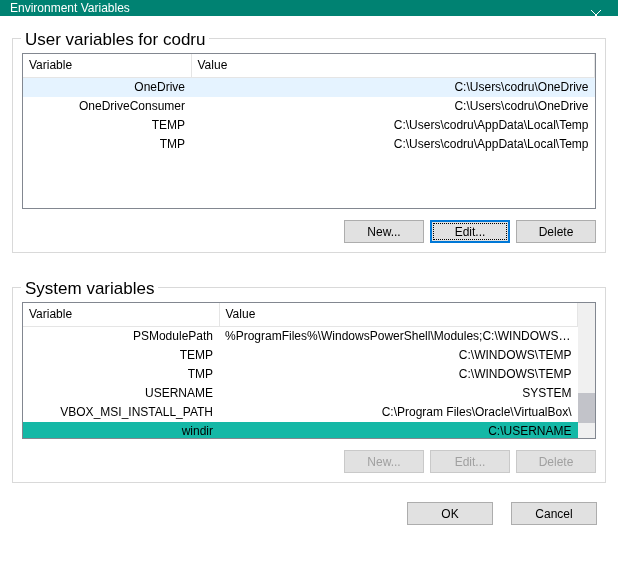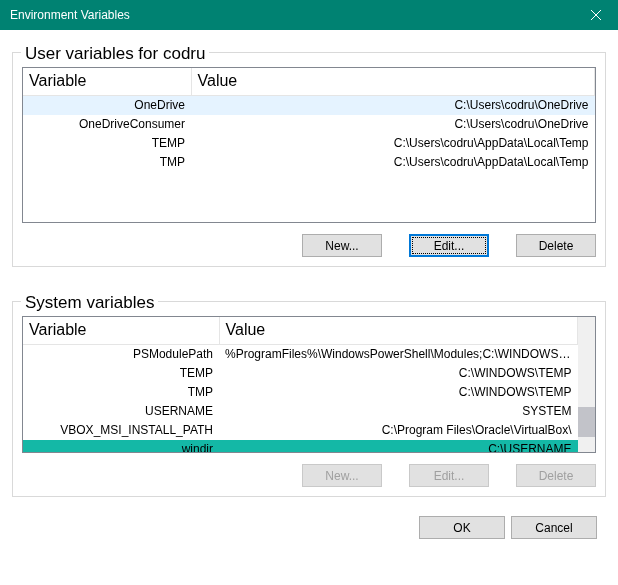--- a/index.html
+++ b/index.html
@@ -5,21 +5,21 @@
 * { box-sizing: border-box; margin: 0; padding: 0; }
 body {
   font-family: "Segoe UI", Tahoma, sans-serif;
   font-size: 12px;
   background: #fff;
   width: 618px;
   height: 585px;
   overflow: hidden;
 }
 .titlebar {
-  height: 30px;
+  height: 16px;
   background: #008272;
   color: #fff;
   display: flex;
   align-items: center;
   padding-left: 10px;
   position: relative;
 }
 .titlebar .title {
   font-size: 12px;
 }
@@ -70,42 +70,42 @@
   background: #c2c3c9;
 }
 table {
   width: 100%;
   border-collapse: collapse;
   table-layout: fixed;
 }
 th {
   text-align: left;
   font-weight: normal;
-  font-size: 16px;
+  font-size: 12px;
   background: #fff;
   border-bottom: 1px solid #e5e5e5;
   border-right: 1px solid #e5e5e5;
   padding: 4px 6px 5px 6px;
   color: #000;
 }
 td {
   font-size: 12px;
   padding: 2px 6px 3px 6px;
   color: #000;
   white-space: nowrap;
   overflow: hidden;
   text-overflow: ellipsis;
   text-align: right;
 }
 tr.sel td { background: #e5f3ff; }
 tr.alt td { background: #14b8a6; }
 .btn-row {
   display: flex;
   justify-content: flex-end;
-  gap: 27px;
+  gap: 6px;
   margin-top: 11px;
 }
 .btn {
   min-width: 80px;
   height: 23px;
   background: #e1e1e1;
   border: 1px solid #adadad;
   font-size: 12px;
   font-family: inherit;
   color: #000;
@@ -119,21 +119,21 @@
 }
 .btn.disabled {
   color: #a0a0a0;
   background: #e1e1e1;
   border-color: #c9c9c9;
   cursor: default;
 }
 .bottom-btns {
   display: flex;
   justify-content: flex-end;
-  gap: 6px;
+  gap: 18px;
   padding: 11px 21px 12px 0;
 }
 .col-var { width: 168px; }
 .col-val { width: auto; }
 .sys .col-var { width: 196px; }
 </style>
 </head>
 <body>
 
 <div class="titlebar">

